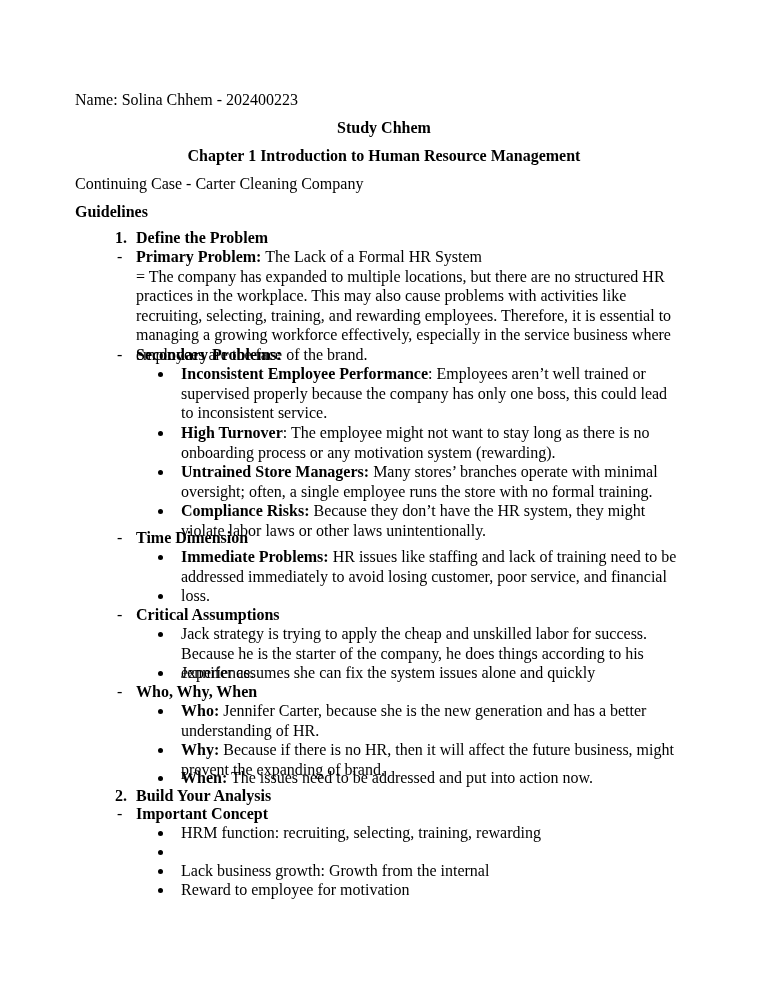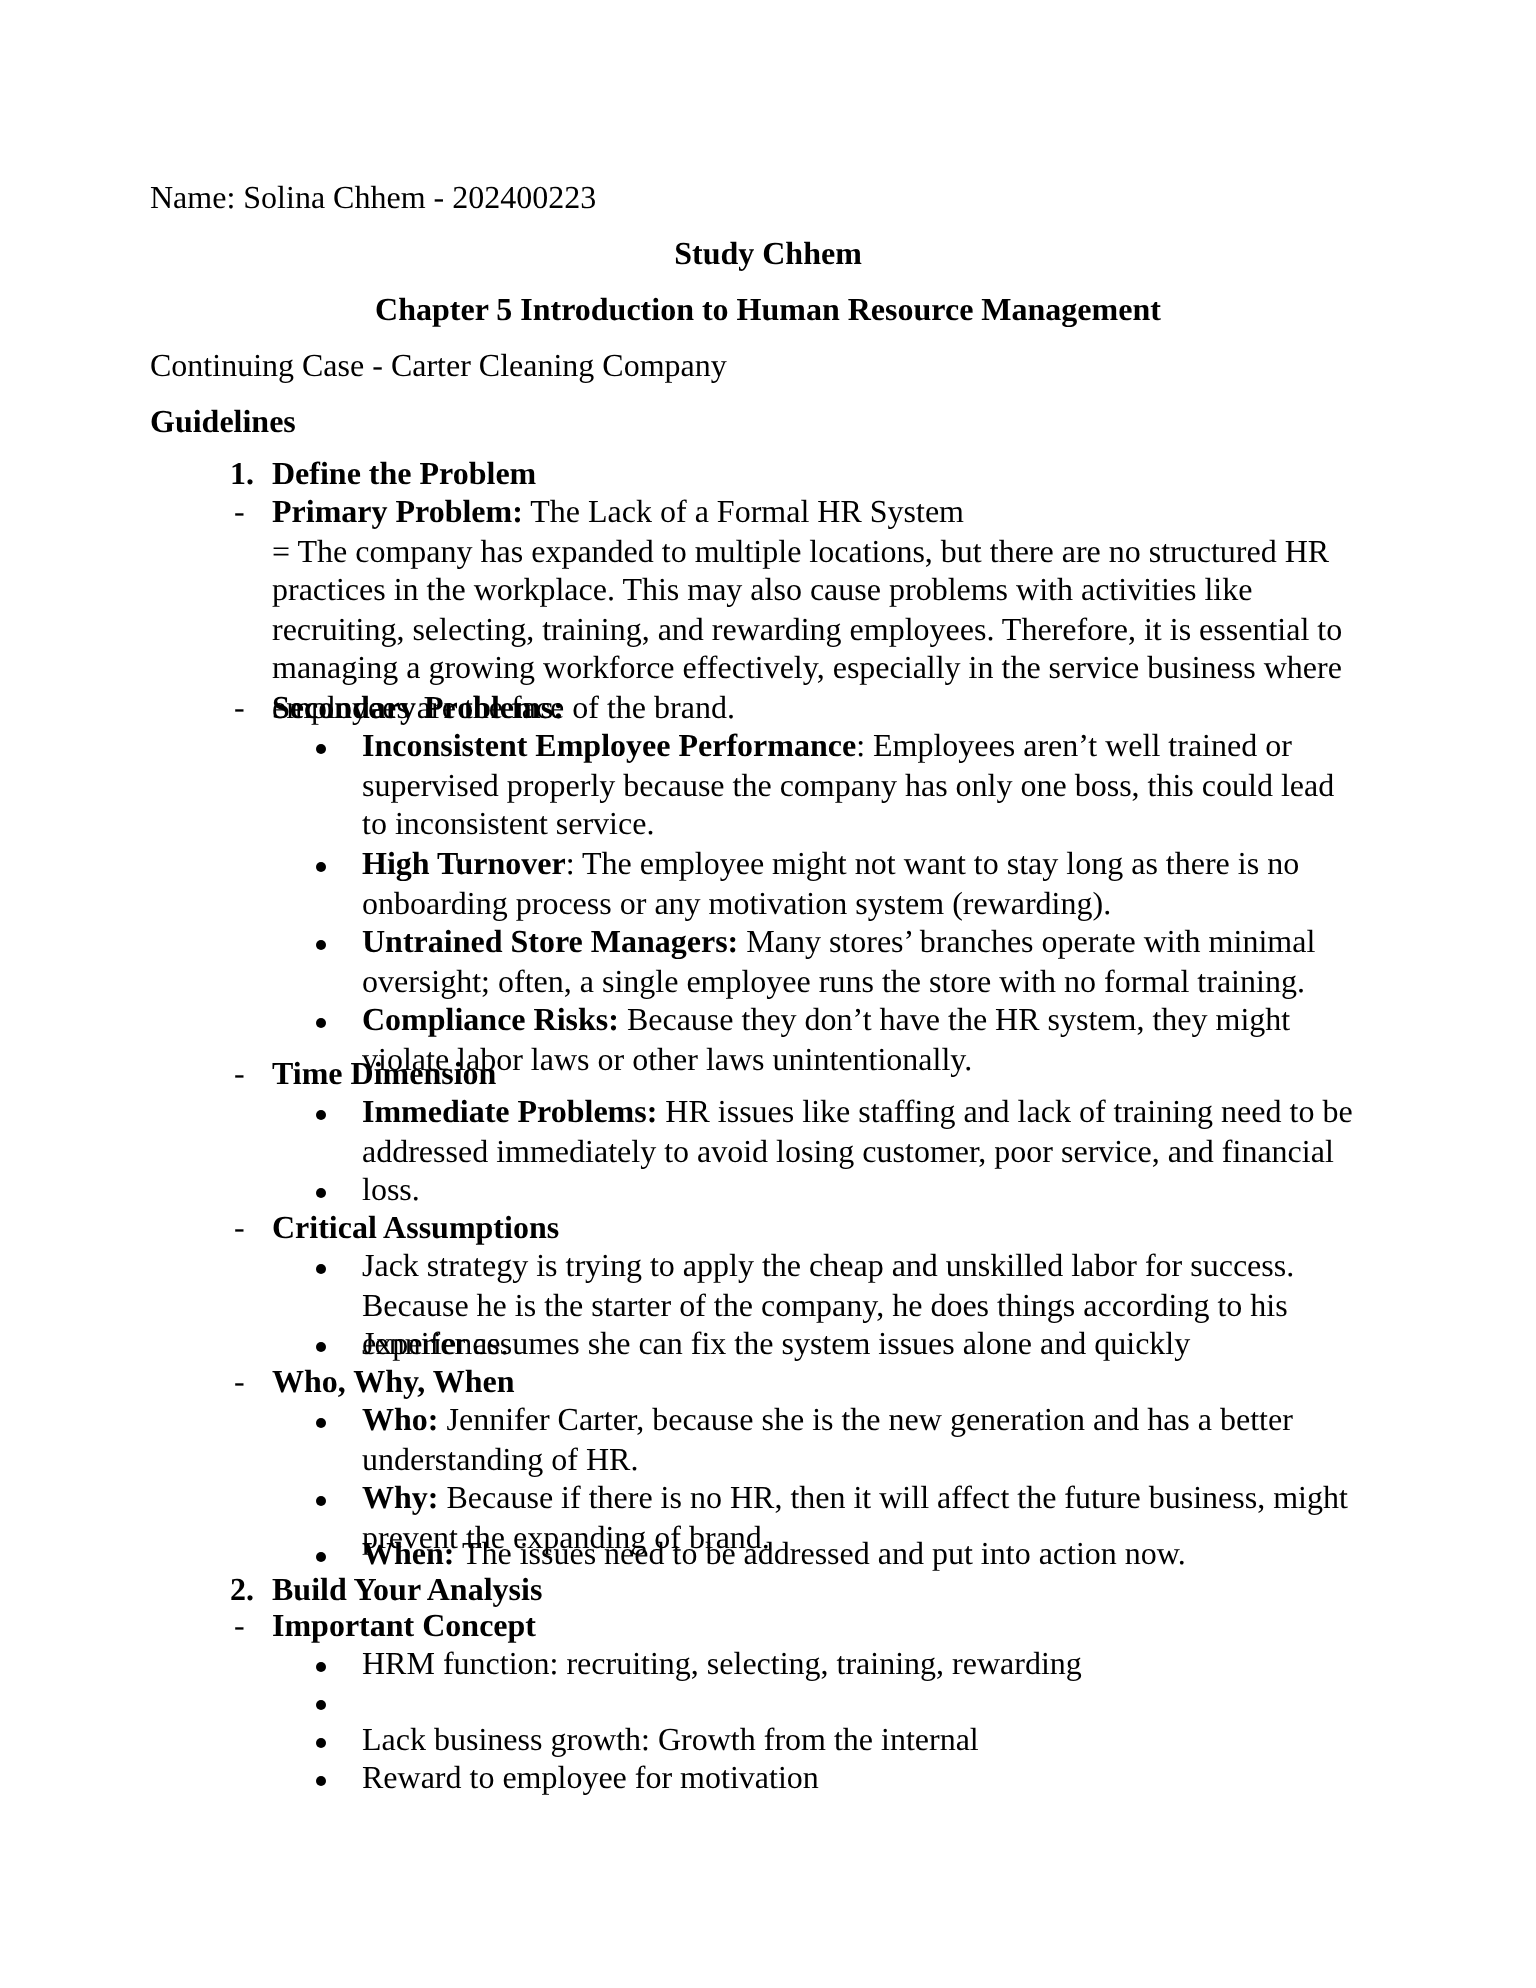--- a/index.html
+++ b/index.html
@@ -17,21 +17,21 @@
     position: absolute; width: 5px; height: 5px; border-radius: 50%; background: #000;
   }
 </style>
 </head>
 <body>
 
 <div class="page">
 
   <div class="line" style="left:75px; top:90px;">Name: Solina Chhem - 202400223</div>
   <div class="line center" style="top:118px;"><b>Study Chhem</b></div>
-  <div class="line center" style="top:146px;"><b>Chapter 5 Introduction to Human Resource Management</b></div>
+  <div class="line center" style="top:146px;"><b>Chapter 1 Introduction to Human Resource Management</b></div>
   <div class="line" style="left:75px; top:174px;">Continuing Case - Carter Cleaning Company</div>
   <div class="line" style="left:75px; top:202px;"><b>Guidelines</b></div>
 
   <div class="marker" style="left:115px; top:228px;"><b>1.</b></div>
   <div class="marker" style="left:136px; top:228px;"><b>Define the Problem</b></div>
 
   <div class="marker" style="left:117px; top:247px;">-</div>
   <div class="para" style="left:136px; top:247px; width:560px;">
     <b>Primary Problem:</b><span> The Lack of a Formal HR System</span><br>
     <span>= The company has expanded to multiple locations, but there are no structured HR practices in the workplace. This may also cause problems with activities like recruiting, selecting, training, and rewarding employees. Therefore, it is essential to managing a growing workforce effectively, especially in the service business where employees are the face of the brand.</span>

